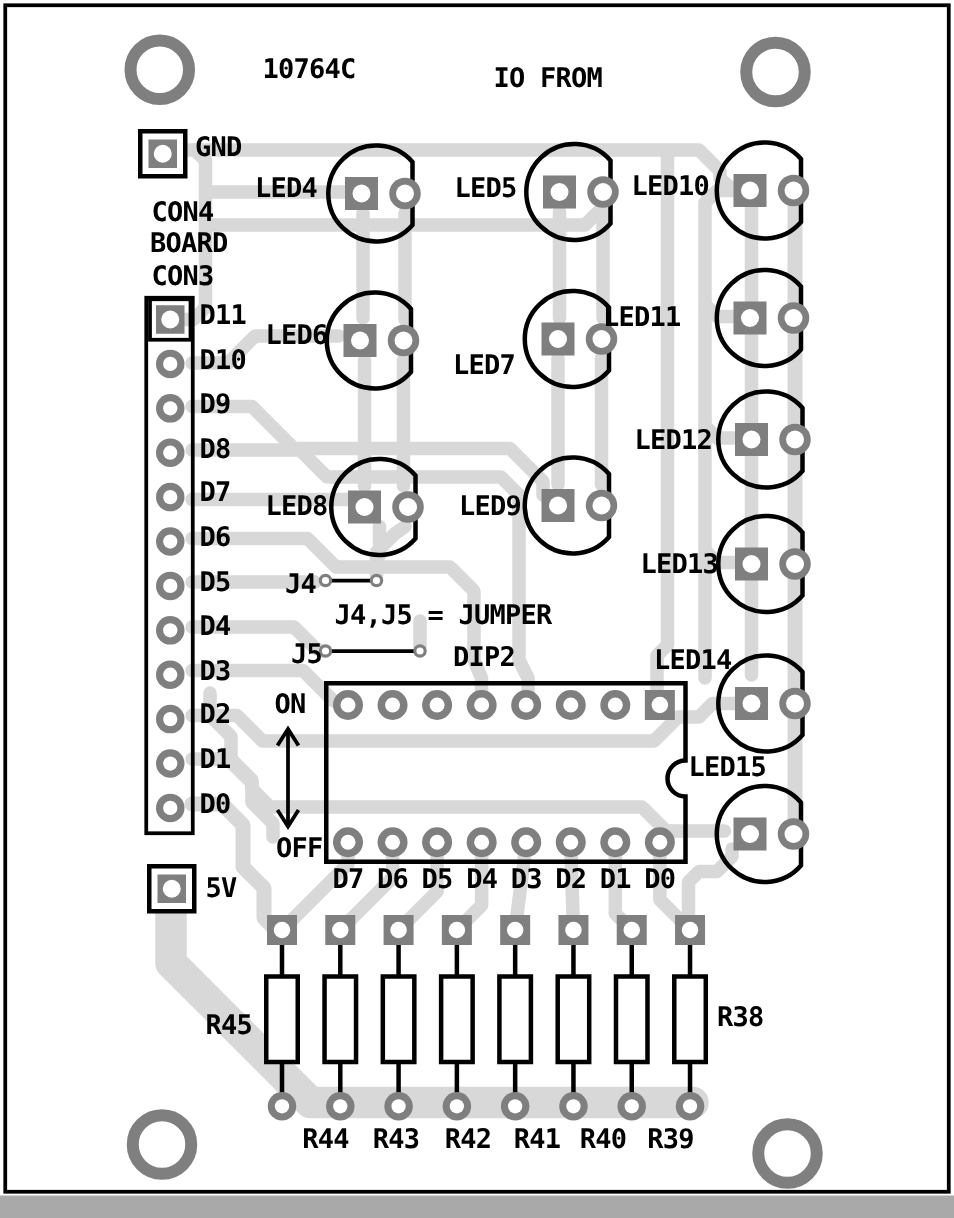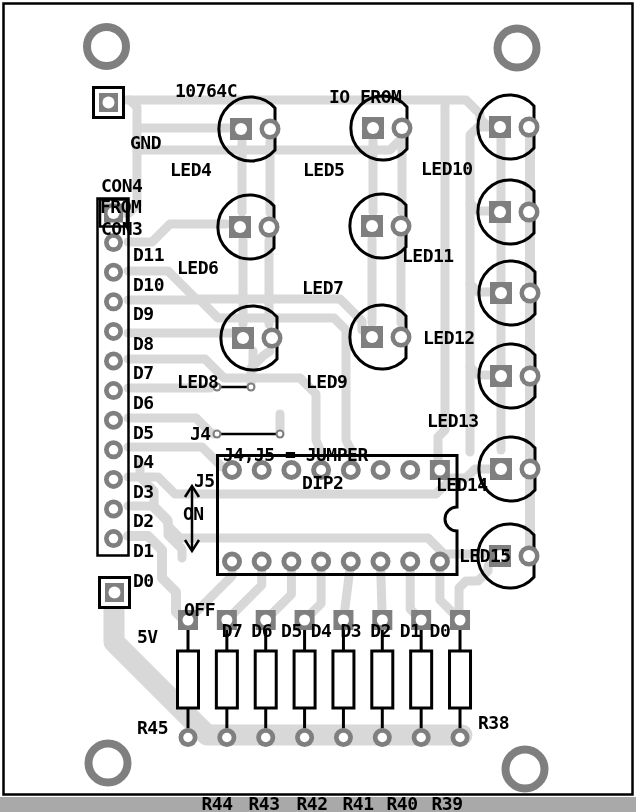--- a/index.html
+++ b/index.html
@@ -1,20 +1,20 @@
 <!DOCTYPE html>
 <html><head>
 <meta charset="utf-8">
 <style>
   html,body{margin:0;padding:0;background:#fff;}
   #stage{position:relative;width:636px;height:812px;background:#fff;overflow:hidden;
          font-family:"DejaVu Sans Mono",monospace;}
   #pcb{position:absolute;left:0;top:0;}
   .lbl{position:absolute;font:bold 18px "DejaVu Sans Mono",monospace;letter-spacing:-0.5px;
-       color:#000;white-space:pre;line-height:1;margin-top:44px;}
+       color:#000;white-space:pre;line-height:1;}
 </style>
 </head>
 <body>
 
 <div id="stage">
 
   <svg id="pcb" width="636" height="812" viewBox="0 0 636 812">
     <g id="traces-layer">
         <polyline points="114,598 114,642 207,735 462,735" fill="none" stroke="#d8d8d8" stroke-width="21" stroke-linecap="round" stroke-linejoin="round"></polyline>
         <polyline points="112,100 130,100 137,107 137,205 129,213 118,213" fill="none" stroke="#d8d8d8" stroke-width="9" stroke-linecap="round" stroke-linejoin="round"></polyline>
@@ -365,21 +365,21 @@
       <circle cx="525" cy="769" r="19.5" fill="none" stroke="#7f7f7f" stroke-width="8"></circle>
       <rect x="3.5" y="3.5" width="629" height="791" fill="none" stroke="#000" stroke-width="2.5"></rect>
       <rect x="0" y="797" width="636" height="15" fill="#a9a9a9"></rect>
     </g>
   </svg>
 
   <div class="lbl" style="left:175px;top:38px">10764C</div>
   <div class="lbl" style="left:329px;top:44px">IO FROM</div>
   <div class="lbl" style="left:130px;top:90px">GND</div>
   <div class="lbl" style="left:101px;top:133px">CON4</div>
-  <div class="lbl" style="left:100px;top:154px">FROM</div>
+  <div class="lbl" style="left:100px;top:154px">BOARD</div>
   <div class="lbl" style="left:101px;top:176px">CON3</div>
   <div class="lbl" style="left:137px;top:584px">5V</div>
 
   <div class="lbl" style="left:170px;top:117px">LED4</div>
   <div class="lbl" style="left:303px;top:117px">LED5</div>
   <div class="lbl" style="left:421px;top:116px">LED10</div>
   <div class="lbl" style="left:177px;top:215px">LED6</div>
   <div class="lbl" style="left:302px;top:235px">LED7</div>
   <div class="lbl" style="left:402px;top:203px">LED11</div>
   <div class="lbl" style="left:177px;top:329px">LED8</div>

